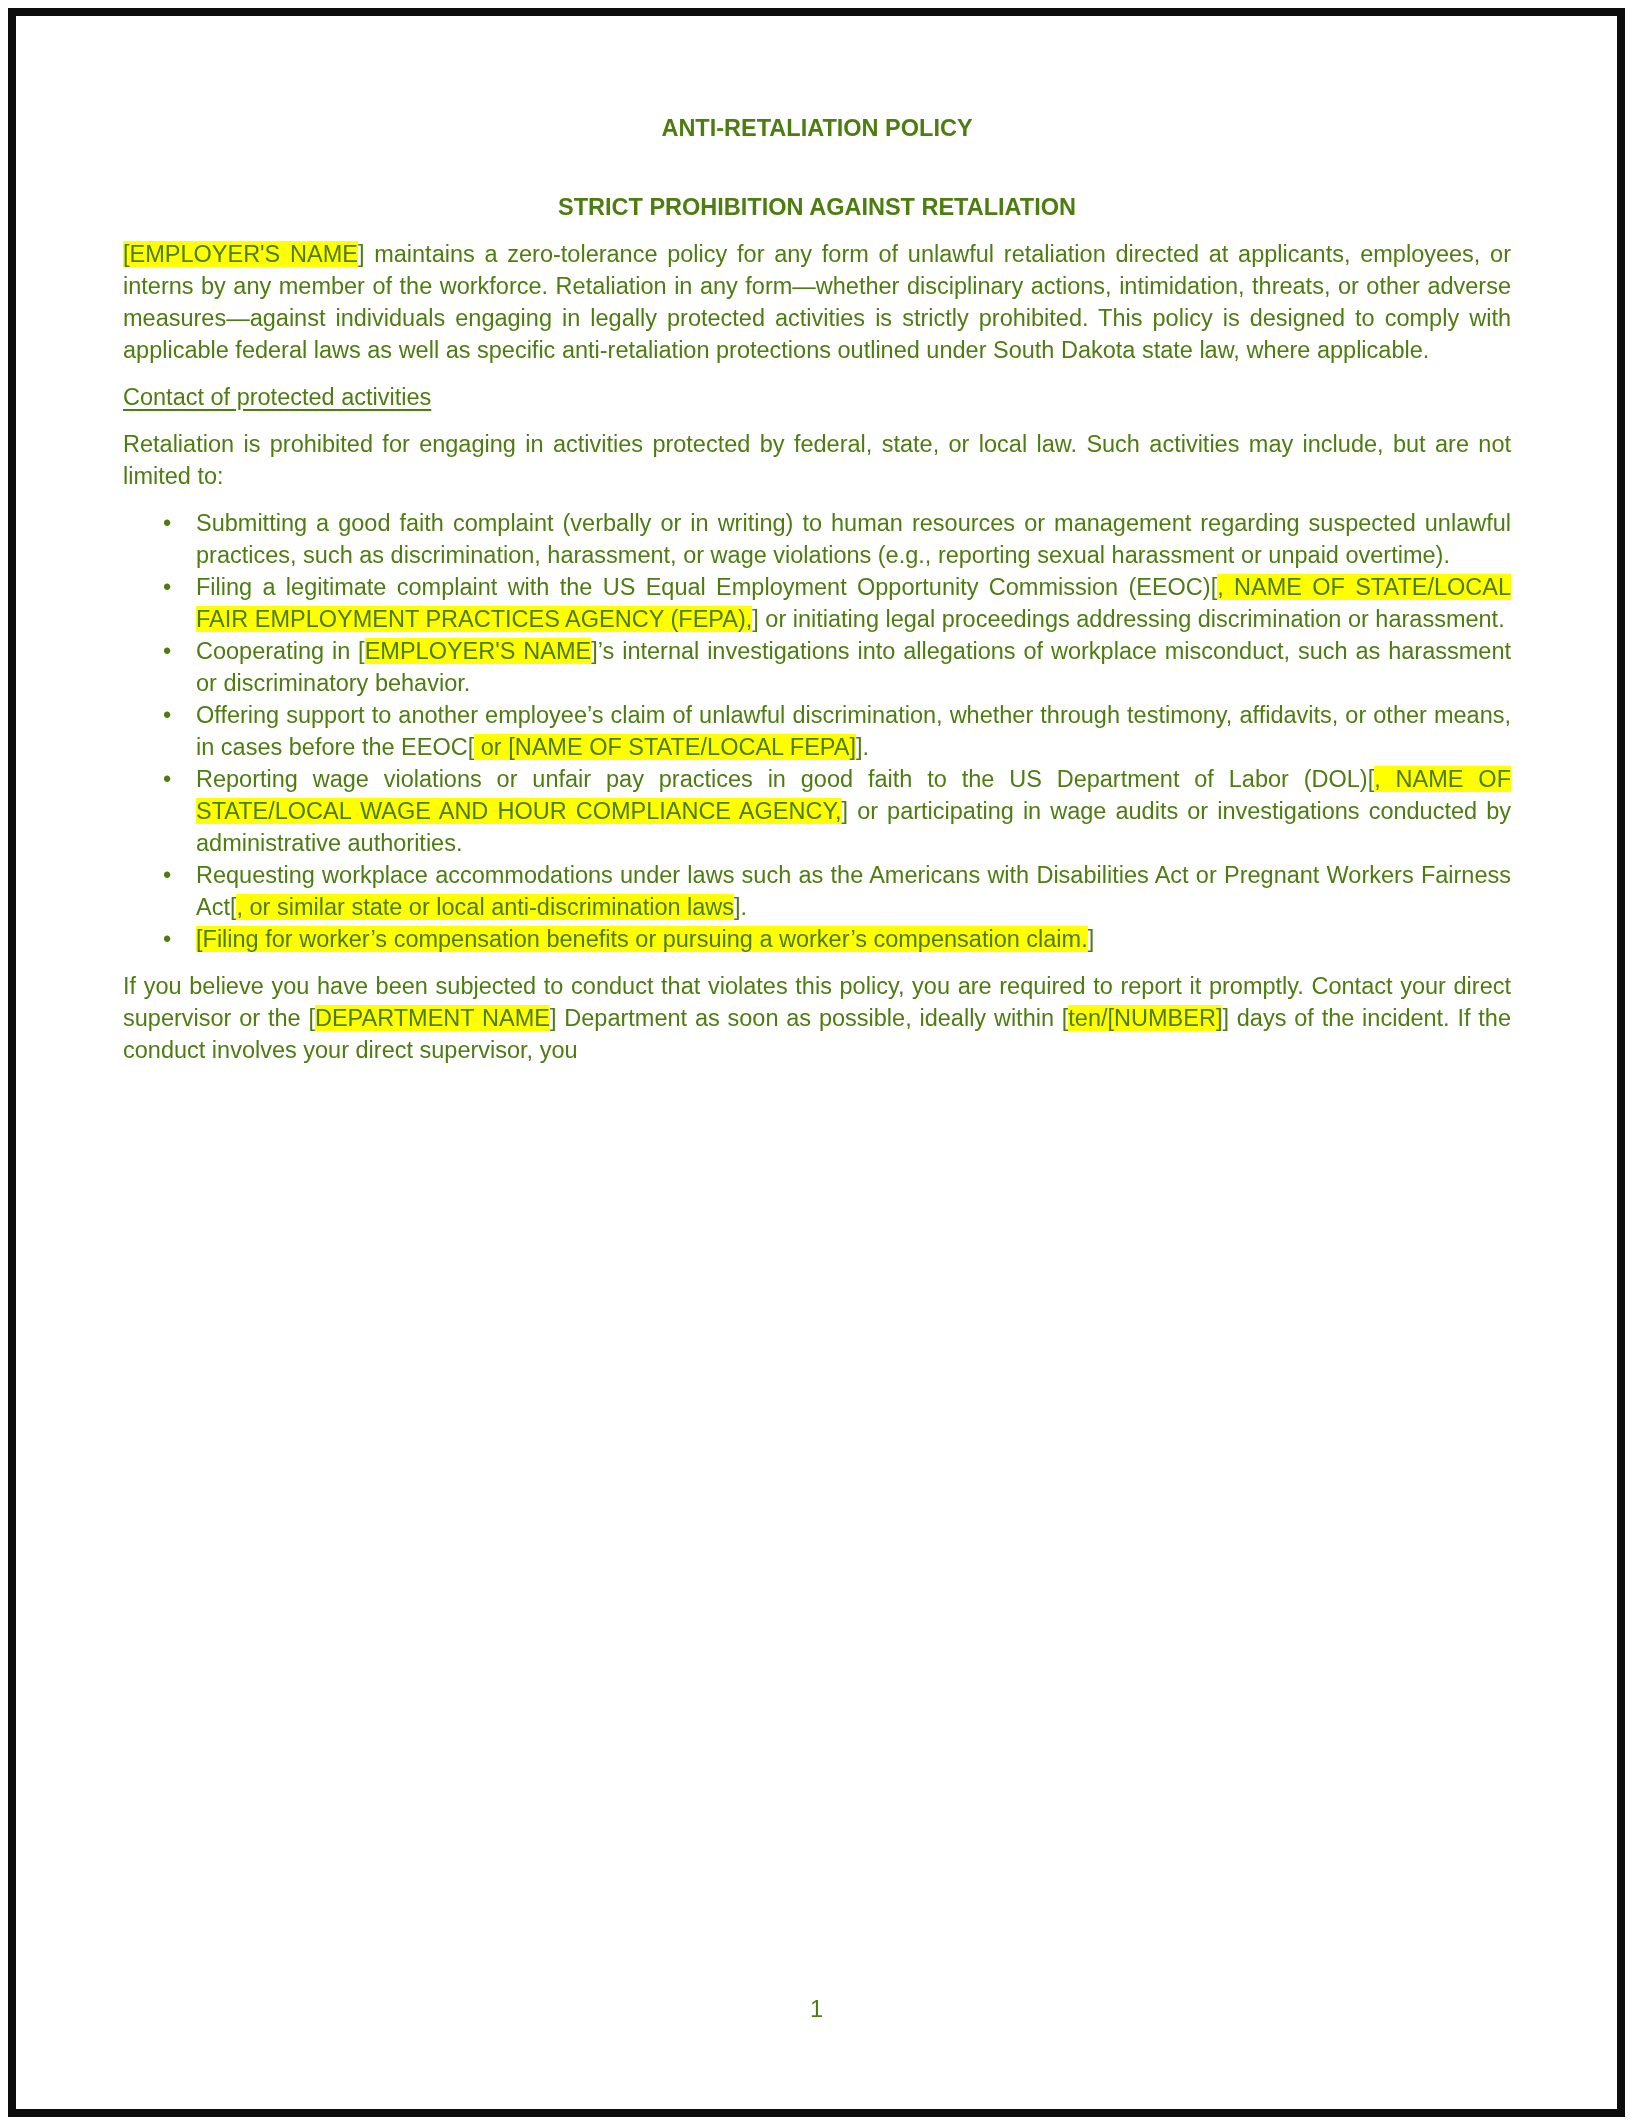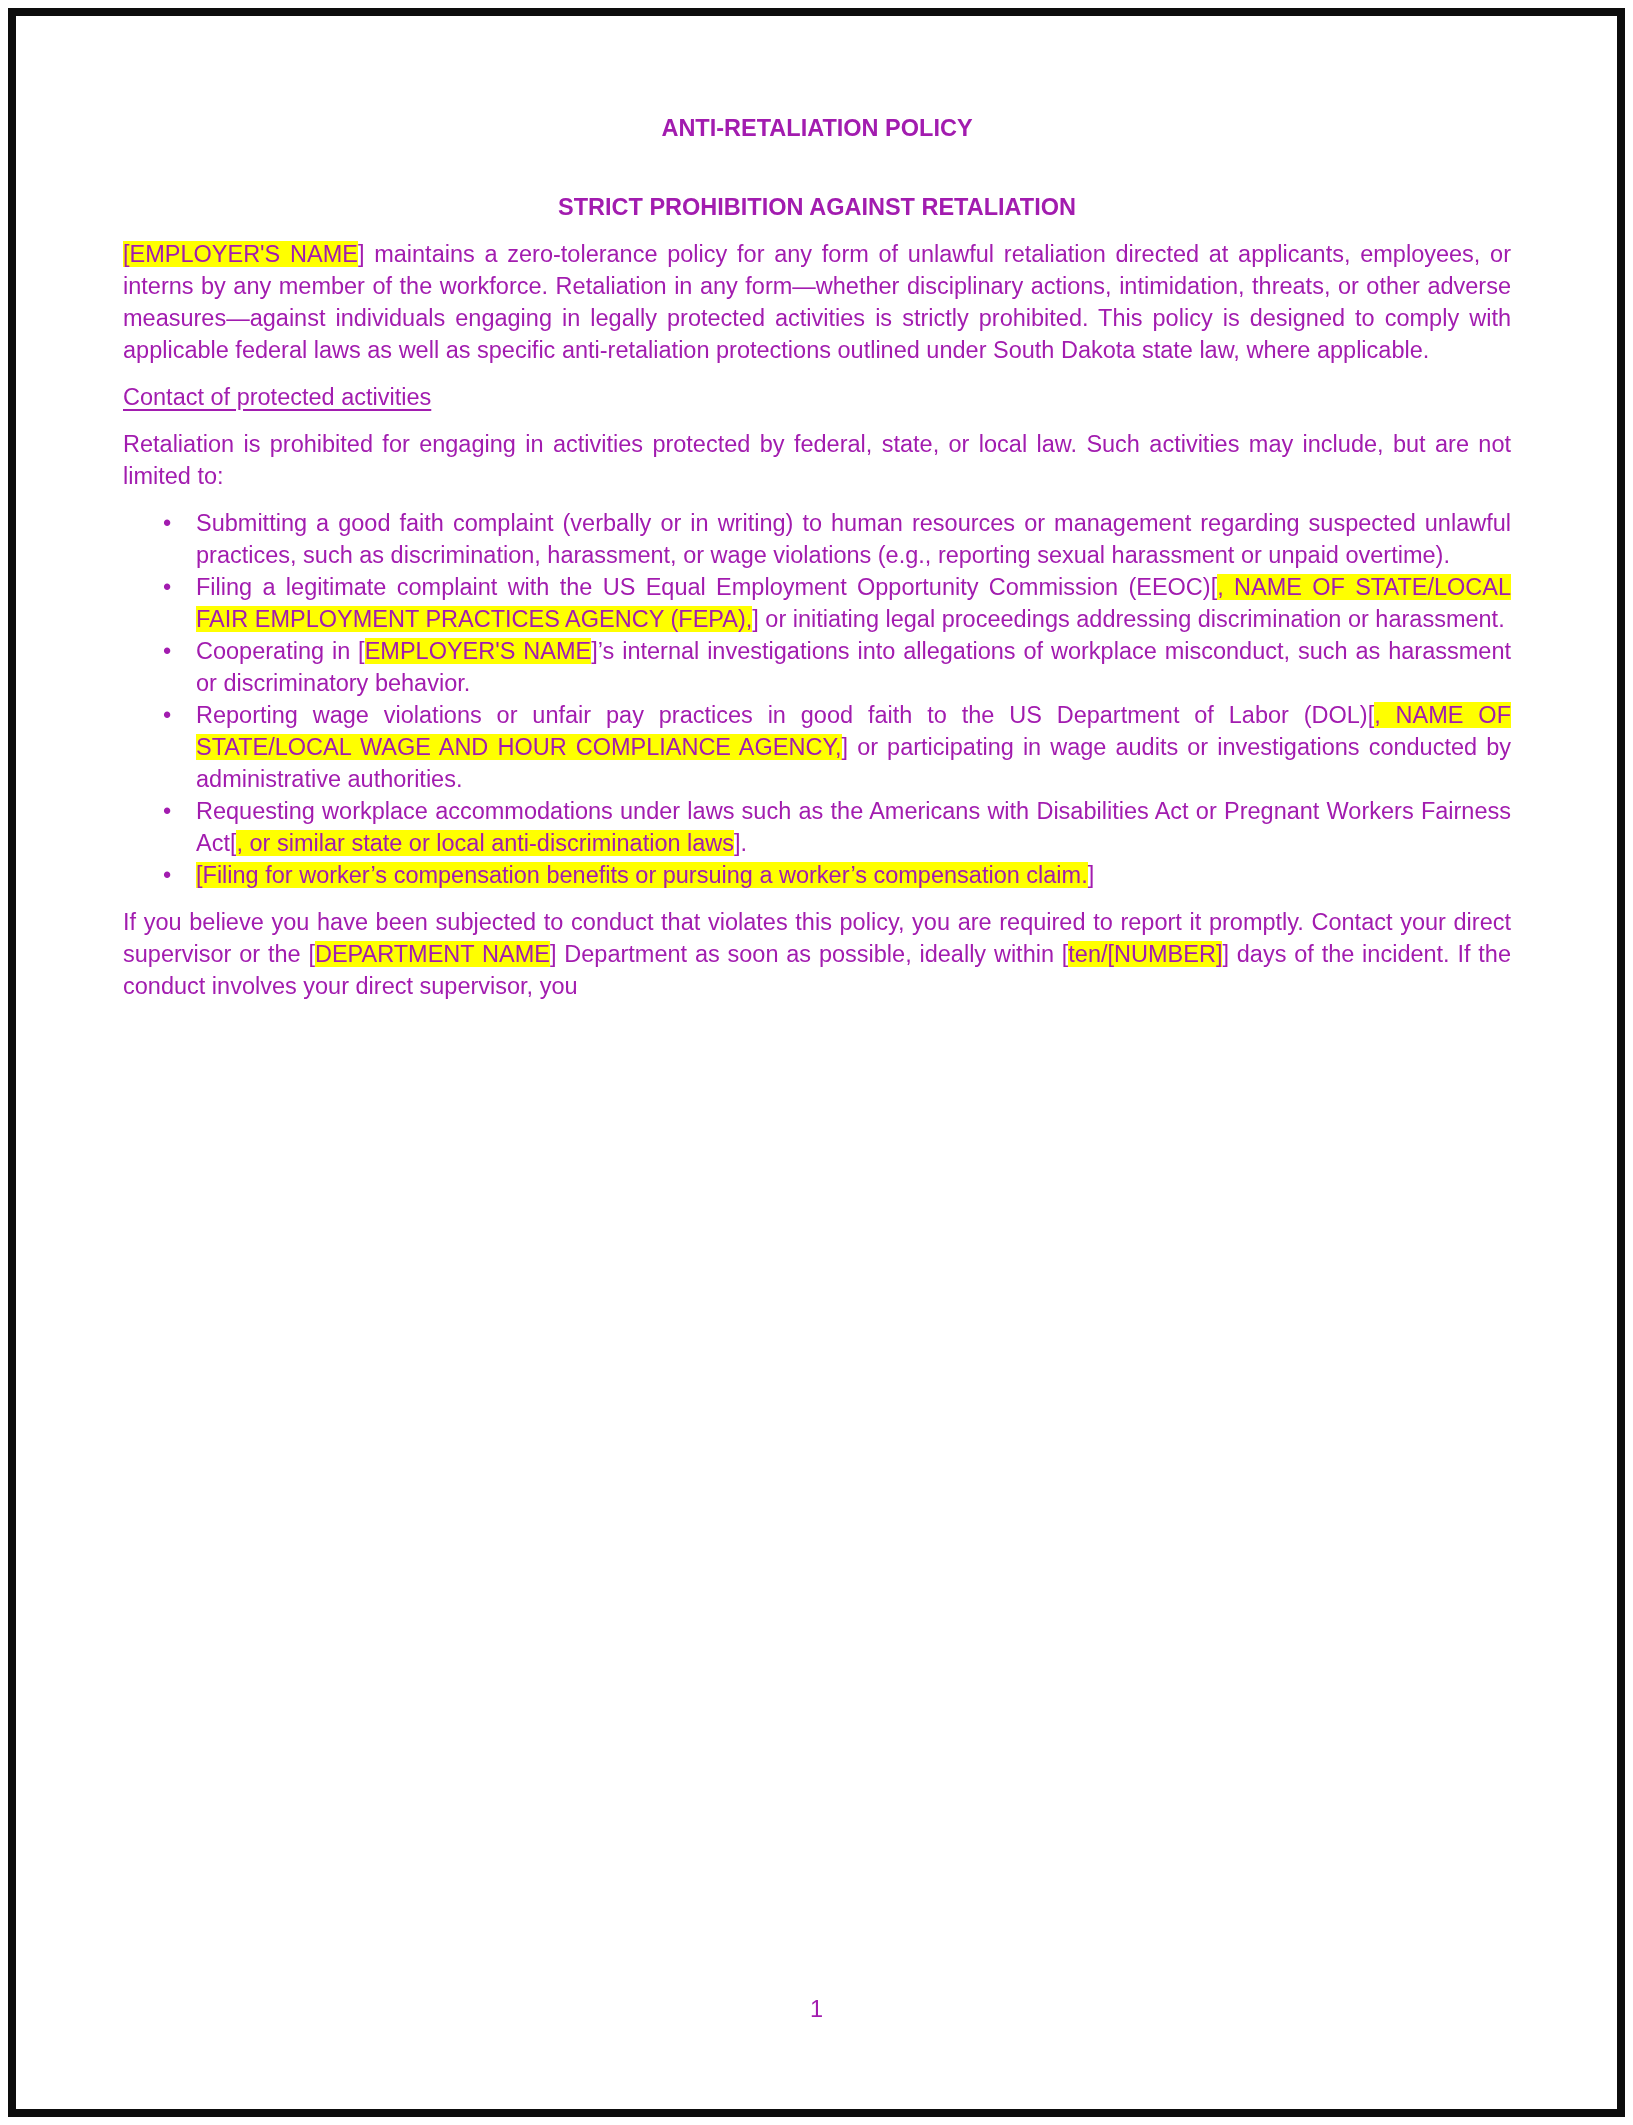--- a/index.html
+++ b/index.html
@@ -7,21 +7,21 @@
     padding: 0;
     background: #ffffff;
   }
   .sheet {
     position: relative;
     width: 1633px;
     height: 2125px;
     box-sizing: border-box;
     background: #ffffff;
     font-family: "Liberation Sans", "DejaVu Sans", sans-serif;
-    color: #a21caf;
+    color: #4d7c0f;
   }
   .frame {
     position: absolute;
     left: 8px;
     top: 8px;
     right: 8px;
     bottom: 8px;
     border: 8px solid #0d0d0d;
     box-sizing: border-box;
   }
@@ -89,20 +89,21 @@
     <div class="doc-title">ANTI-RETALIATION POLICY</div>
     <div id="blocks-host">
         <div class="block heading">STRICT PROHIBITION AGAINST RETALIATION</div>
         <div class="block paragraph"><span class="hl" style="background: rgb(255, 255, 0);">[EMPLOYER'S NAME</span><span>] maintains a zero-tolerance policy for any form of unlawful retaliation directed at applicants, employees, or interns by any member of the workforce. Retaliation in any form—whether disciplinary actions, intimidation, threats, or other adverse measures—against individuals engaging in legally protected activities is strictly prohibited. This policy is designed to comply with applicable federal laws as well as specific anti-retaliation protections outlined under South Dakota state law, where applicable.</span></div>
         <div class="block underline-heading">Contact of protected activities</div>
         <div class="block paragraph"><span>Retaliation is prohibited for engaging in activities protected by federal, state, or local law. Such activities may include, but are not limited to:</span></div>
         <ul class="bullet-list">
           <li><span>Submitting a good faith complaint (verbally or in writing) to human resources or management regarding suspected unlawful practices, such as discrimination, harassment, or wage violations (e.g., reporting sexual harassment or unpaid overtime).</span></li>
           <li><span>Filing a legitimate complaint with the US Equal Employment Opportunity Commission (EEOC)[</span><span class="hl" style="background: rgb(255, 255, 0);">, NAME OF STATE/LOCAL FAIR EMPLOYMENT PRACTICES AGENCY (FEPA),</span><span>] or initiating legal proceedings addressing discrimination or harassment.</span></li>
           <li><span>Cooperating in [</span><span class="hl" style="background: rgb(255, 255, 0);">EMPLOYER'S NAME</span><span>]’s internal investigations into allegations of workplace misconduct, such as harassment or discriminatory behavior.</span></li>
+          <li><span>Offering support to another employee’s claim of unlawful discrimination, whether through testimony, affidavits, or other means, in cases before the EEOC[</span><span class="hl" style="background: rgb(255, 255, 0);"> or [NAME OF STATE/LOCAL FEPA]</span><span>].</span></li>
           <li><span>Reporting wage violations or unfair pay practices in good faith to the US Department of Labor (DOL)[</span><span class="hl" style="background: rgb(255, 255, 0);">, NAME OF STATE/LOCAL WAGE AND HOUR COMPLIANCE AGENCY,</span><span>] or participating in wage audits or investigations conducted by administrative authorities.</span></li>
           <li><span>Requesting workplace accommodations under laws such as the Americans with Disabilities Act or Pregnant Workers Fairness Act[</span><span class="hl" style="background: rgb(255, 255, 0);">, or similar state or local anti-discrimination laws</span><span>].</span></li>
           <li><span class="hl" style="background: rgb(255, 255, 0);">[Filing for worker’s compensation benefits or pursuing a worker’s compensation claim.</span><span>]</span></li>
         </ul>
         <div class="block paragraph"><span>If you believe you have been subjected to conduct that violates this policy, you are required to report it promptly. Contact your direct supervisor or the [</span><span class="hl" style="background: rgb(255, 255, 0);">DEPARTMENT NAME</span><span>] Department as soon as possible, ideally within [</span><span class="hl" style="background: rgb(255, 255, 0);">ten/[NUMBER]</span><span>] days of the incident. If the conduct involves your direct supervisor, you</span></div>
       </div>
   </div>
   <div class="page-footer">1</div>
 </div>
 

